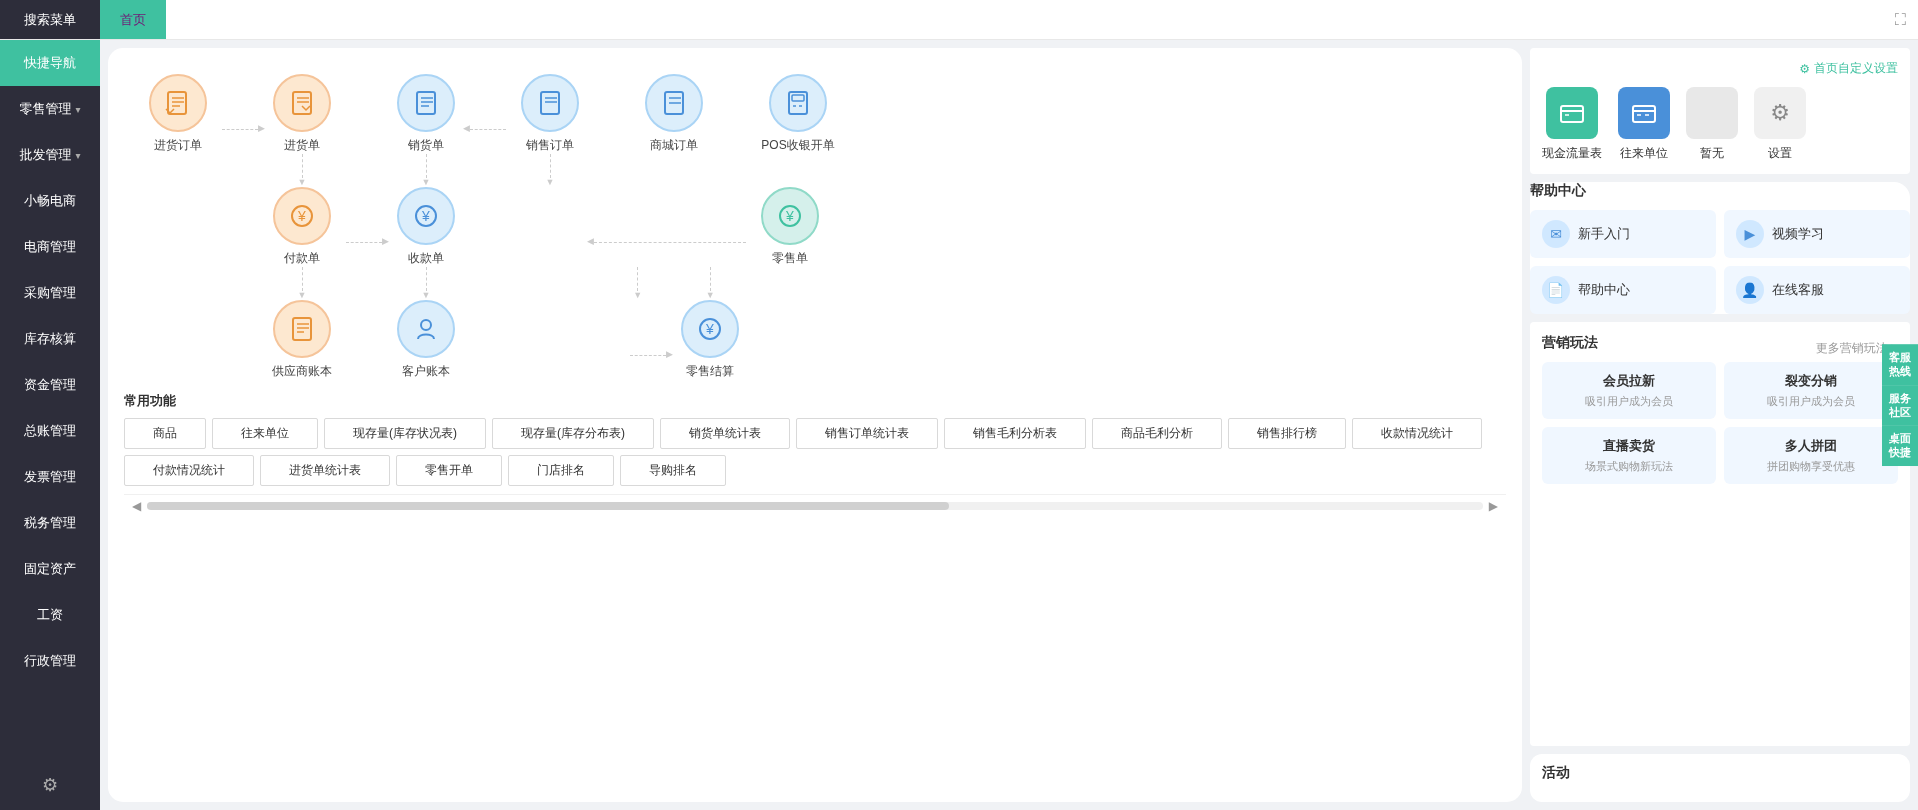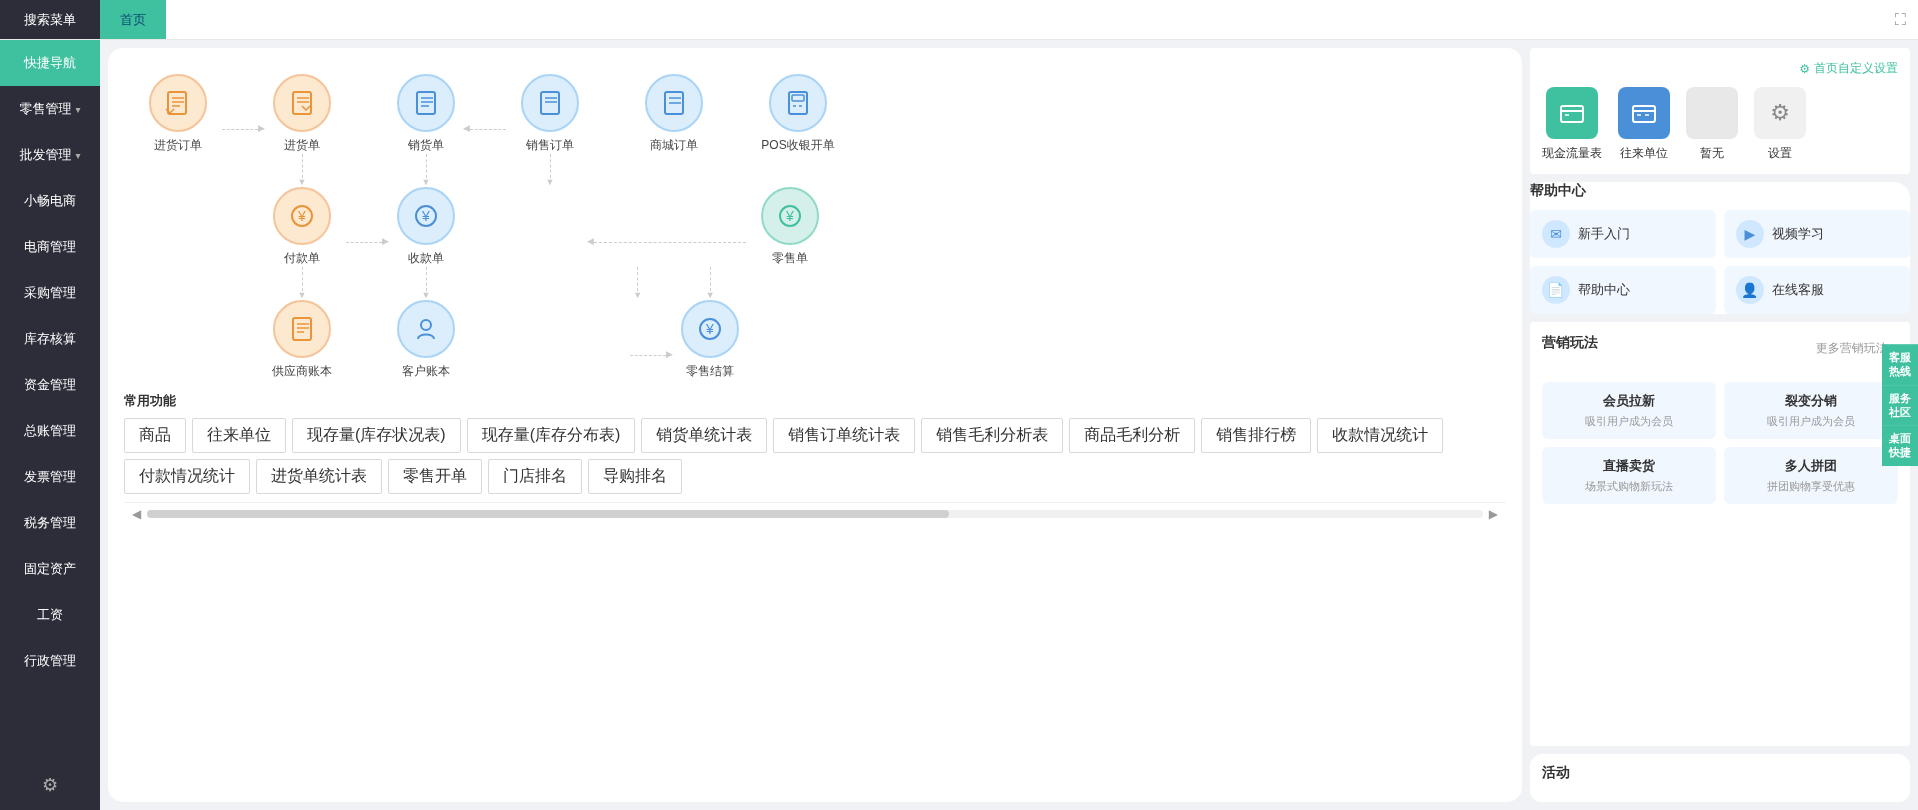--- a/index.html
+++ b/index.html
@@ -1,21 +1,21 @@
 <!DOCTYPE html>
 <html><head>
   <meta charset="utf-8">
   <style>
     * { margin: 0; padding: 0; box-sizing: border-box; }
     body { font-family: 'Microsoft YaHei', Arial, sans-serif; font-size: 13px; background: #f0f2f5; display: flex; flex-direction: column; height: 810px; overflow: hidden; }
 
     
     .top-bar { height: 40px; background: #fff; display: flex; align-items: stretch; border-bottom: 1px solid #e8e8e8; flex-shrink: 0; }
     .search-menu { width: 100px; background: #2d2d3a; color: #fff; display: flex; align-items: center; justify-content: center; font-size: 13px; cursor: pointer; flex-shrink: 0; }
-    .tab-home { background: #3fc1a0; color: #0c4a6e; padding: 0 20px; display: flex; align-items: center; font-size: 13px; cursor: pointer; }
+    .tab-home { background: #3fc1a0; color: #701a75; padding: 0 20px; display: flex; align-items: center; font-size: 13px; cursor: pointer; }
     .top-bar-right { margin-left: auto; display: flex; align-items: center; padding-right: 12px; }
     .fullscreen-icon { color: #999; font-size: 16px; cursor: pointer; }
 
     
     .main-layout { display: flex; flex: 1; overflow: hidden; }
 
     
     .sidebar { width: 100px; background: #2d2d3a; color: #fff; display: flex; flex-direction: column; flex-shrink: 0; overflow-y: auto; }
     .sidebar-item { padding: 14px 0; text-align: center; font-size: 13px; cursor: pointer; display: flex; align-items: center; justify-content: center; gap: 4px; position: relative; }
     .sidebar-item.active { background: #3fc1a0; }
@@ -51,35 +51,35 @@
     
     .help-section { background: #fff; border-radius: 16px; padding: 0; }
     .section-title { font-size: 14px; font-weight: bold; color: #333; margin-bottom: 10px; }
     .help-grid { display: grid; grid-template-columns: 1fr 1fr; gap: 8px; }
     .help-item { background: #f0f7ff; border-radius: 6px; padding: 10px 12px; display: flex; align-items: center; gap: 8px; cursor: pointer; }
     .help-item-icon { width: 28px; height: 28px; border-radius: 50%; background: #d0e8ff; display: flex; align-items: center; justify-content: center; font-size: 14px; color: #4a90d9; flex-shrink: 0; }
     .help-item-label { font-size: 13px; color: #333; }
 
     
     .marketing-section { background: #fff; border-radius: 4px; padding: 12px; flex: 1; overflow: hidden; }
-    .marketing-header { display: flex; align-items: center; justify-content: space-between; margin-bottom: 20px; }
+    .marketing-header { display: flex; align-items: center; justify-content: space-between; margin-bottom: 0; }
     .marketing-more { font-size: 12px; color: #999; cursor: pointer; }
     .marketing-grid { display: grid; grid-template-columns: 1fr 1fr; gap: 8px; }
     .marketing-item { background: #f0f7ff; border-radius: 6px; padding: 10px 12px; cursor: pointer; text-align: center; }
     .marketing-item-title { font-size: 13px; font-weight: bold; color: #333; margin-bottom: 4px; }
     .marketing-item-desc { font-size: 11px; color: #999; }
 
     
     .activity-section { background: #fff; border-radius: 12px; padding: 10px 12px; }
 
     
     .common-functions { padding: 12px 0 8px 0; }
     .cf-title { font-size: 13px; color: #333; font-weight: bold; margin-bottom: 8px; }
     .cf-buttons { display: flex; flex-wrap: wrap; gap: 6px; }
-    .cf-btn { padding: 6px 14px; border: 1px solid #d9d9d9; border-radius: 2px; background: #fff; font-size: 16px; color: #333; cursor: pointer; white-space: nowrap; }
+    .cf-btn { padding: 6px 28px; border: 1px solid #d9d9d9; border-radius: 2px; background: #fff; font-size: 12px; color: #333; cursor: pointer; white-space: nowrap; }
 
     
     .bottom-scroll { background: #fff; padding: 4px 8px; display: flex; align-items: center; gap: 6px; border-top: 1px solid #f0f0f0; }
     .scroll-arrow { color: #999; cursor: pointer; font-size: 12px; }
     .scroll-track { flex: 1; height: 8px; background: #f0f0f0; border-radius: 4px; }
     .scroll-thumb { width: 60%; height: 100%; background: #d0d0d0; border-radius: 4px; }
 
     
     .floating-btns { position: fixed; right: 0; top: 50%; transform: translateY(-50%); display: flex; flex-direction: column; gap: 0; z-index: 100; font-weight: bold; }
     .float-btn { width: 36px; padding: 6px 4px; background: #3fc1a0; color: #fff; font-size: 11px; text-align: center; cursor: pointer; line-height: 1.3; }

